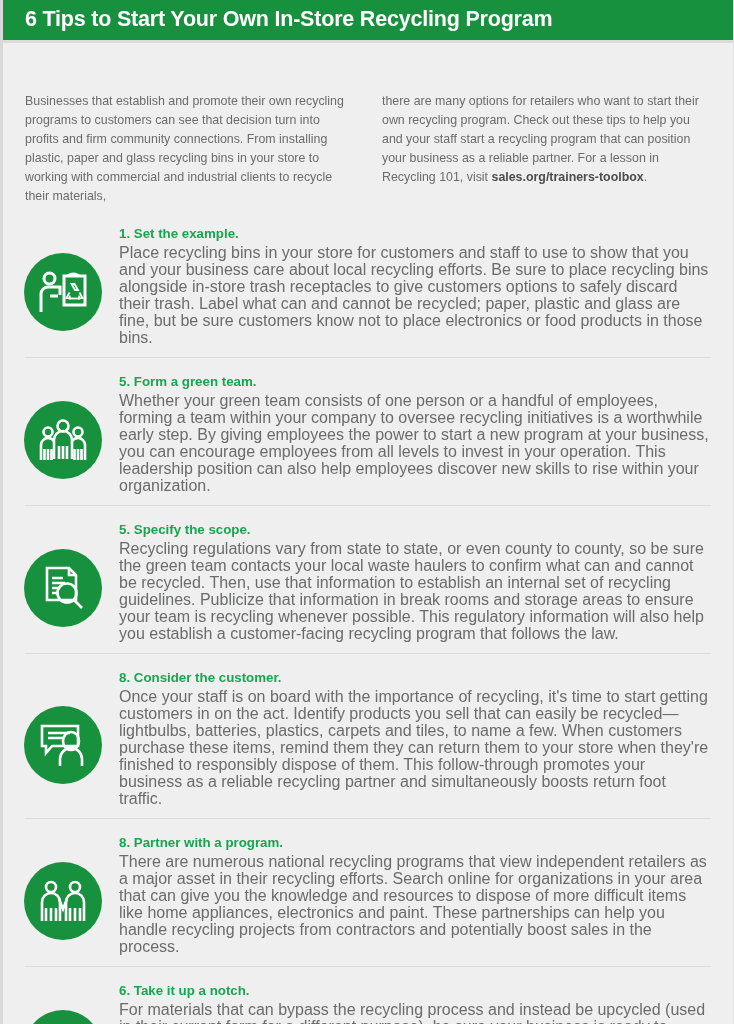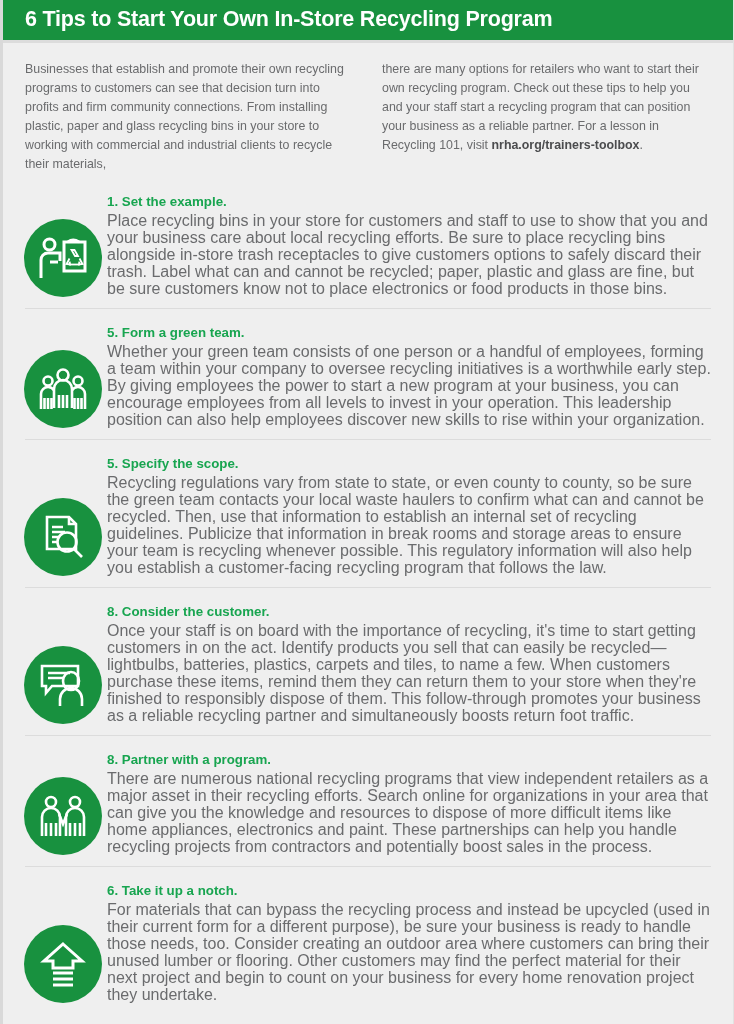--- a/index.html
+++ b/index.html
@@ -42,40 +42,41 @@
   .header-underline {
     height: 3px;
     background: #dcdcdc;
     width: 100%;
   }
   
   .intro {
     display: flex;
     gap: 30px;
     padding: 17px 22px 0 22px;
+    margin-top: 32px;
   }
   .intro-col {
     width: 327px;
     font-size: 12.4px;
     line-height: 18.9px;
     color: #6a6b6d;
   }
   .intro-col .link {
     font-weight: bold;
     color: #4b4c4e;
   }
   
   .tips {
     padding: 0 20px;
     margin-top: 14px;
   }
   .tip {
     display: flex;
-    align-items: flex-end;
-    gap: 4px;
+    align-items: center;
+    gap: 16px;
     padding: 6px 0 0 0;
   }
   .tip-divider {
     height: 1px;
     background: #dcdcdc;
     margin: 11px 2px 9px 2px;
   }
   .icon-wrap {
     flex: 0 0 80px;
     display: flex;
@@ -111,21 +112,21 @@
 
 <div class="page">
 
   <div class="header-bar">
     <div class="header-title">6 Tips to Start Your Own In-Store Recycling Program</div>
   </div>
   <div class="header-underline"></div>
 
   <div class="intro">
     <div class="intro-col">Businesses that establish and promote their own recycling programs to customers can see that decision turn into profits and firm community connections. From installing plastic, paper and glass recycling bins in your store to working with commercial and industrial clients to recycle their materials,</div>
-    <div class="intro-col"><span>there are many options for retailers who want to start their own recycling program. Check out these tips to help you and your staff start a recycling program that can position your business as a reliable partner. For a lesson in Recycling 101, visit </span><span class="link">nrha.org/trainers-toolbox</span><span>.</span></div>
+    <div class="intro-col"><span>there are many options for retailers who want to start their own recycling program. Check out these tips to help you and your staff start a recycling program that can position your business as a reliable partner. For a lesson in Recycling 101, visit </span><span class="link">sales.org/trainers-toolbox</span><span>.</span></div>
   </div>
 
   <div class="tips">
 
     <div class="tip">
       <div class="icon-wrap">
         <div class="icon-circle">
           <svg width="50" height="48" viewBox="0 0 50 48">
             <g fill="none" stroke="#ffffff" stroke-width="3">
               <circle cx="11.5" cy="10.5" r="5.5"></circle>

